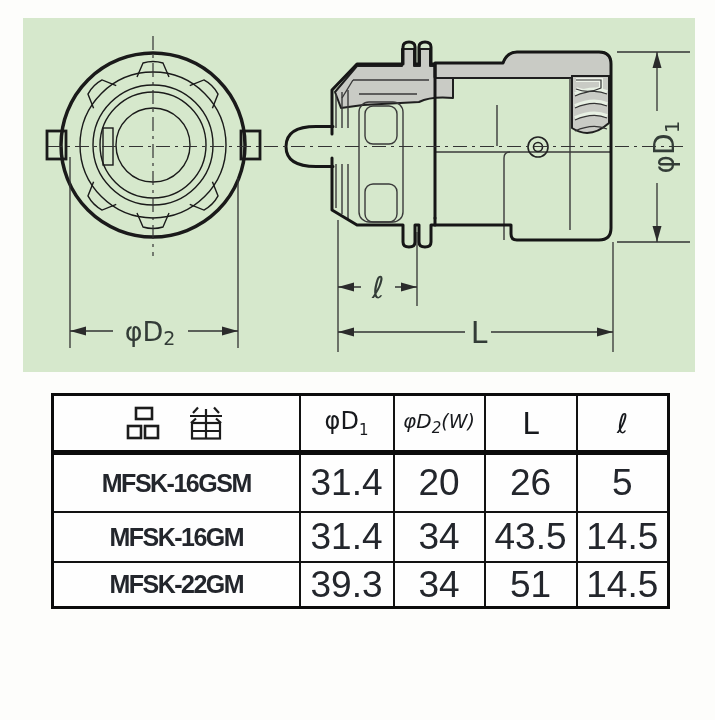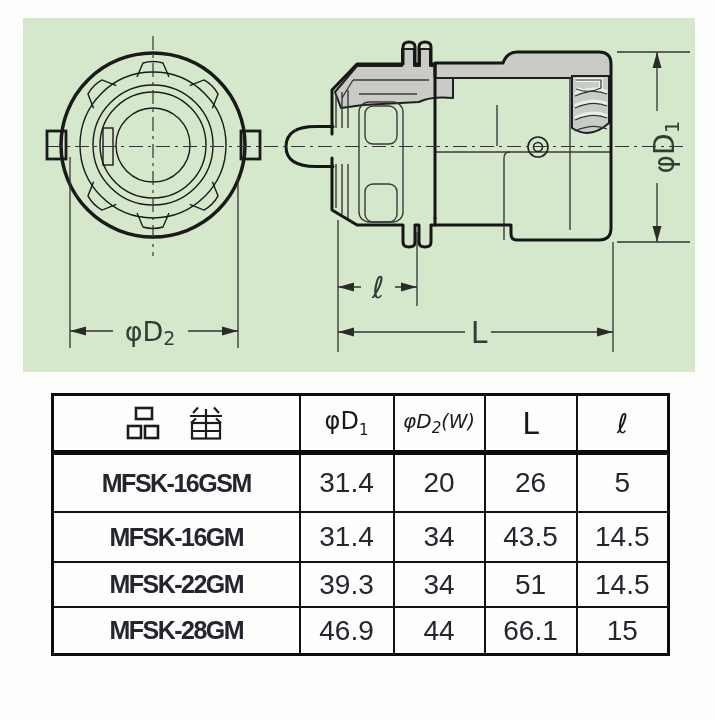--- a/index.html
+++ b/index.html
@@ -11,21 +11,21 @@
   .spec-table{position:absolute;left:51px;top:393px;}
   table.spec{border-collapse:collapse;table-layout:fixed;width:616px;background:#fefefe;}
   table.spec td{border:2px solid #121212;text-align:center;vertical-align:middle;padding:0;
                 color:#23262c;font-family:"Liberation Sans",sans-serif;overflow:hidden;}
   table.spec tr.hdr td{border-bottom:5px solid #0c0c0c;height:54px;}
   table.spec{border:3px solid #0c0c0c;}
   tr.r1 td{height:56px;} tr.r2 td{height:48px;margin-top:12px;} tr.r3 td{height:43px;}
   tr.r4 td{height:45px;} tr.r5 td{height:42px;}
   td.part{ text-align:left;padding-left:9px;font-weight:700;font-size:25px;letter-spacing:-1.5px;
            color:#060607;font-family:"Liberation Sans",sans-serif;}
-  td.num{font-size:28px;color:#272b33;font-family:"Liberation Sans",sans-serif;letter-spacing:0px;}
+  td.num{font-size:37px;color:#272b33;font-family:"Liberation Sans",sans-serif;letter-spacing:0px;}
   .hdr .phi-h{font-family:"DejaVu Sans",sans-serif;font-size:24px;color:#17191d;}
   .hdr .phi-h sub{font-size:15px;}
   .hdr .w-suffix{font-size:19px;}
   .hdr .L-h{font-family:"DejaVu Sans",sans-serif;font-size:30px;font-weight:400;color:#17191d;}
   .hdr .ell-h{font-family:"DejaVu Sans",sans-serif;font-size:27px;color:#17191d;}
   .hidden-bind{position:absolute;width:1px;height:1px;overflow:hidden;clip:rect(0 0 0 0);white-space:nowrap;}
   .kanji-cell{display:flex;align-items:center;justify-content:center;position:relative;}
 </style>
 </head>
 <body>
@@ -190,23 +190,16 @@
         <td class="num">43.5</td>
         <td class="num">14.5</td>
       </tr>
       <tr class="r3">
         <td class="part">MFSK-22GM</td>
         <td class="num">39.3</td>
         <td class="num">34</td>
         <td class="num">51</td>
         <td class="num">14.5</td>
       </tr>
-      <tr class="r4">
-        <td class="part">MFSK-28GM</td>
-        <td class="num">46.9</td>
-        <td class="num">44</td>
-        <td class="num">66.1</td>
-        <td class="num">15</td>
-      </tr>
     </tbody>
       </table>
   </div>
 </div>
 
 </body></html>

